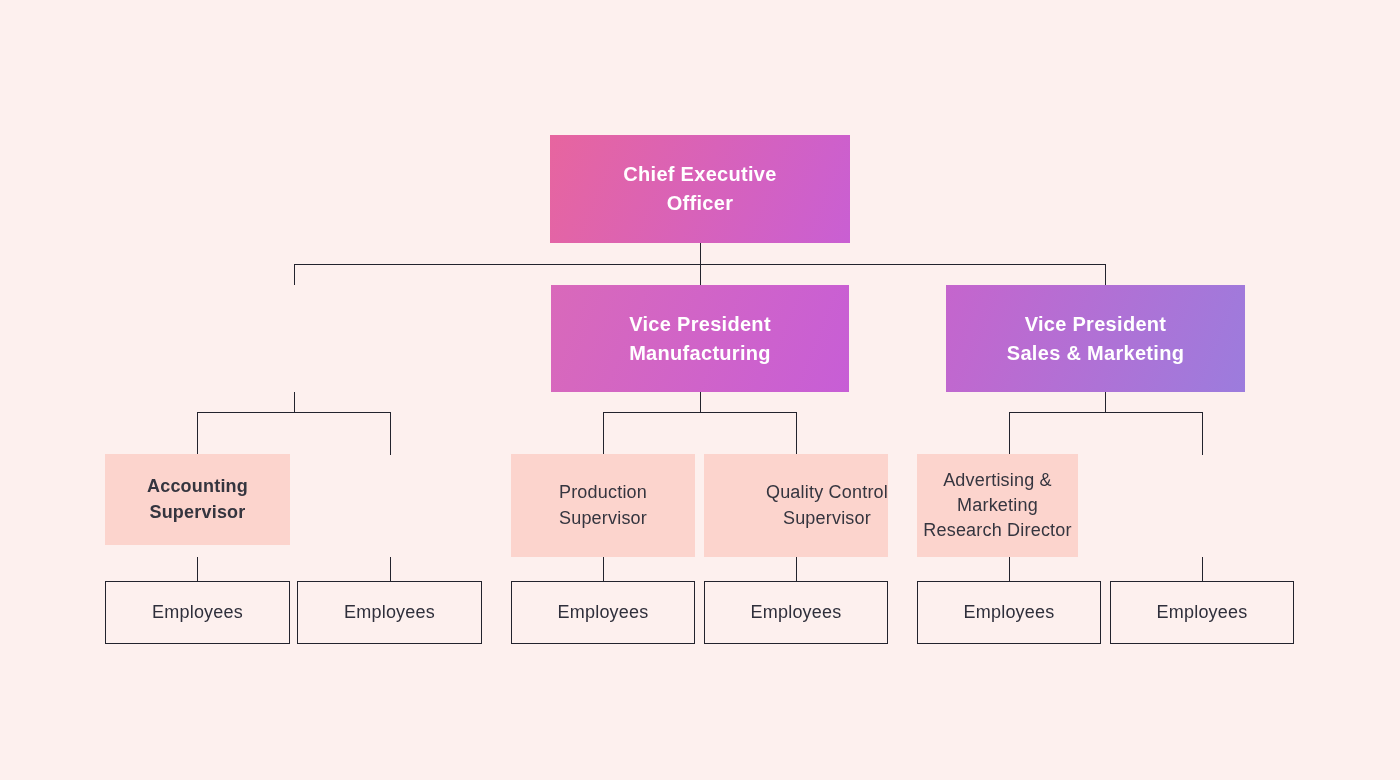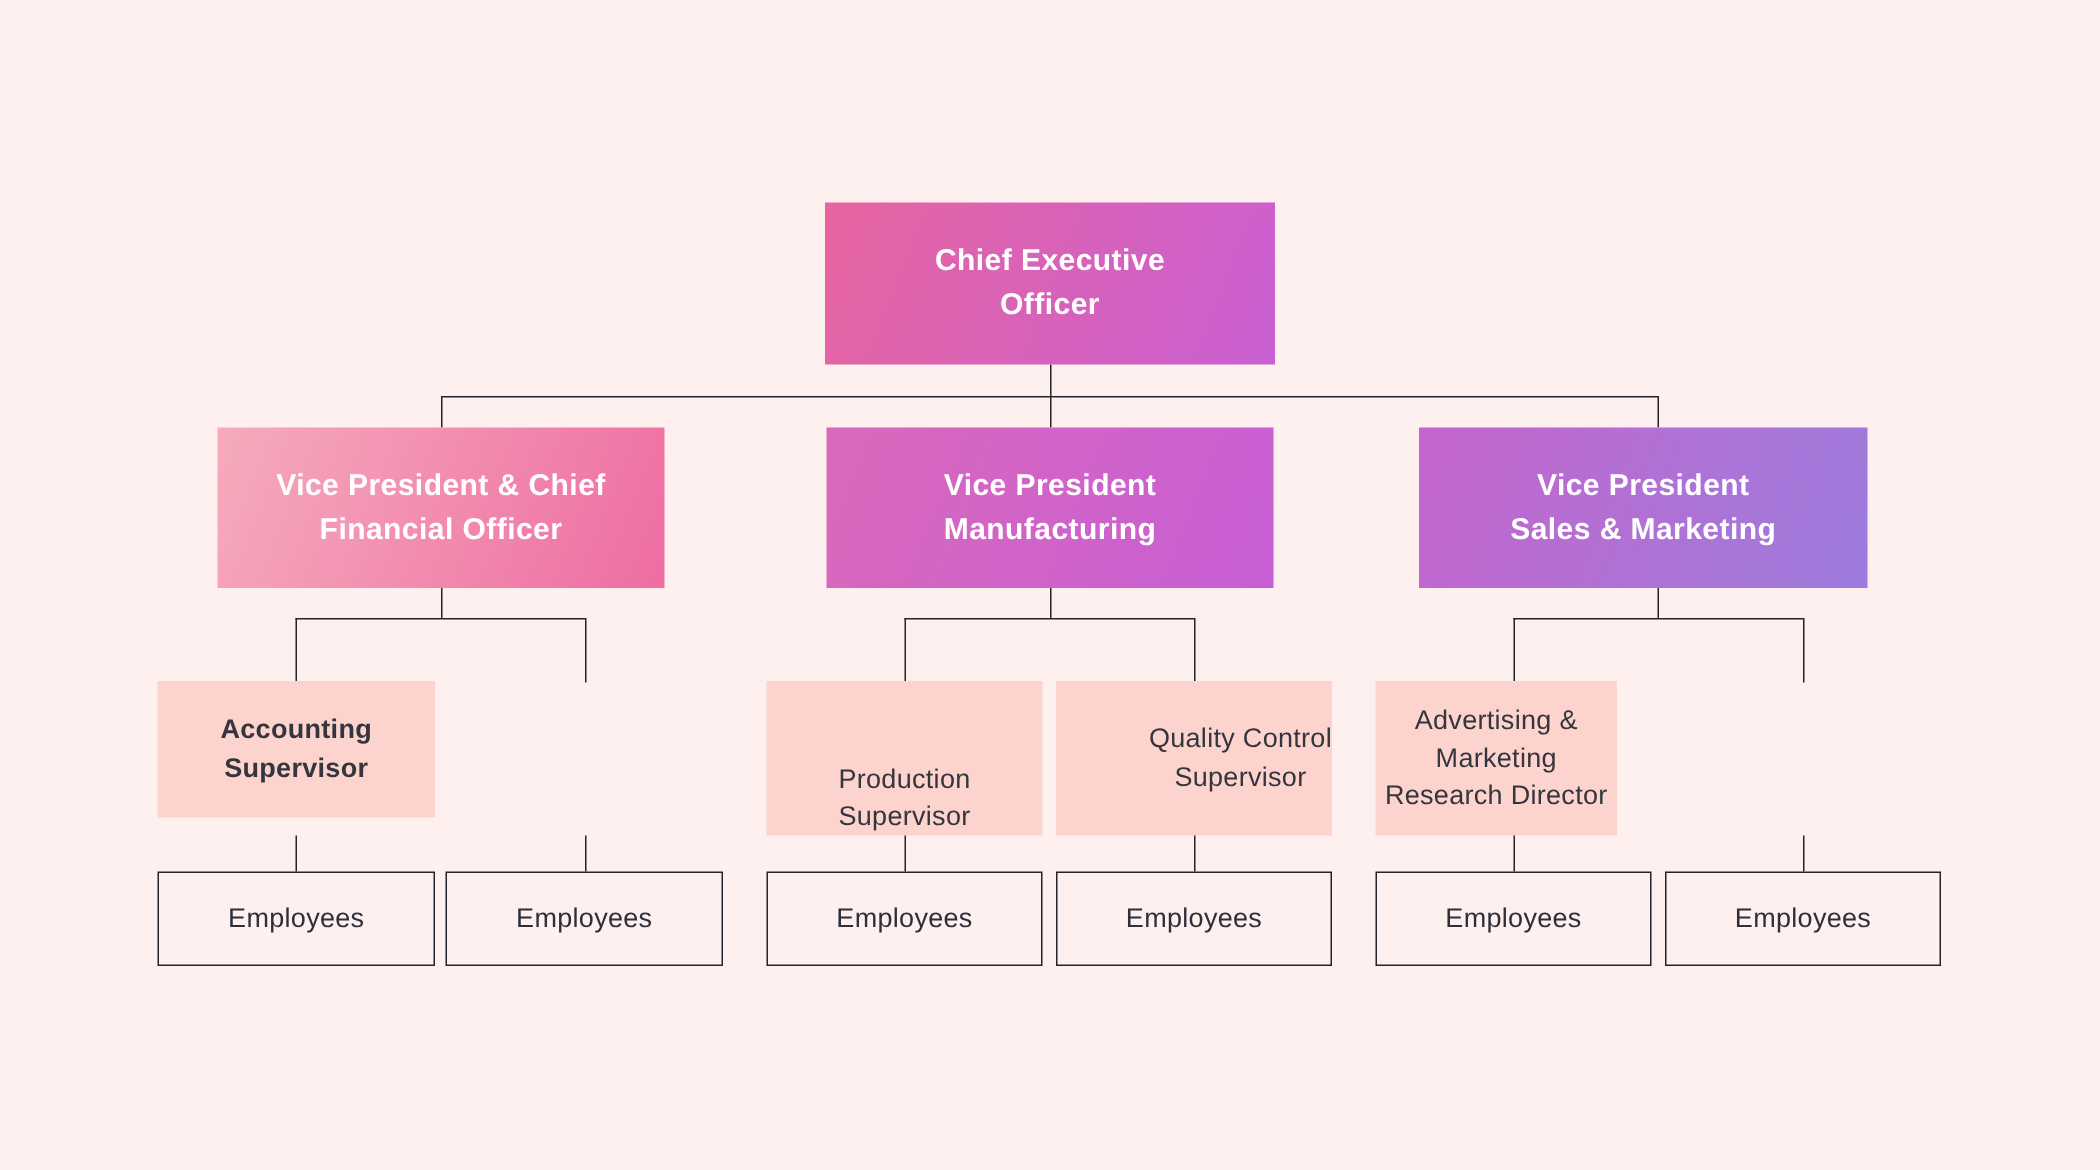--- a/index.html
+++ b/index.html
@@ -55,24 +55,20 @@
   <div class="node node-grad" style="left: 550px; top: 135px; width: 300px; height: 108px; background: linear-gradient(112deg, rgb(231, 101, 159) 0%, rgb(201, 95, 211) 100%);">
     <span class="label">Chief Executive
 Officer</span>
   </div>
 
   <div class="line vline" style="left: 700px; top: 243px; height: 42px; background: rgb(35, 35, 45);"></div>
   <div class="line hline" style="left: 294px; top: 264px; width: 812px; background: rgb(35, 35, 45);"></div>
   <div class="line vline" style="left: 294px; top: 264px; height: 21px; background: rgb(35, 35, 45);"></div>
   <div class="line vline" style="left: 1105px; top: 264px; height: 21px; background: rgb(35, 35, 45);"></div>
 
-  <div class="node node-grad" style="left: 145px; top: 285px; width: 298px; height: 107px; background: linear-gradient(112deg, rgb(246, 171, 188) 0%, rgb(238, 109, 163) 100%);">
-    <span class="label">Vice President &amp; Chief
-Financial Officer</span>
-  </div>
   <div class="node node-grad" style="left: 551px; top: 285px; width: 298px; height: 107px; background: linear-gradient(112deg, rgb(217, 105, 186) 0%, rgb(199, 94, 214) 100%);">
     <span class="label">Vice President
 Manufacturing</span>
   </div>
   <div class="node node-grad" style="left: 946px; top: 285px; width: 299px; height: 107px; background: linear-gradient(112deg, rgb(197, 101, 205) 0%, rgb(156, 124, 221) 100%);">
     <span class="label">Vice President
 Sales &amp; Marketing</span>
   </div>
 
   <div class="line vline" style="left: 294px; top: 392px; height: 20px; background: rgb(35, 35, 45);"></div>
@@ -87,21 +83,21 @@
 
   <div class="line vline" style="left: 1105px; top: 392px; height: 20px; background: rgb(35, 35, 45);"></div>
   <div class="line hline" style="left: 1009px; top: 412px; width: 193px; background: rgb(35, 35, 45);"></div>
   <div class="line vline" style="left: 1009px; top: 412px; height: 43px; background: rgb(35, 35, 45);"></div>
   <div class="line vline" style="left: 1202px; top: 412px; height: 43px; background: rgb(35, 35, 45);"></div>
 
   <div class="node node-leaf" style="left:105px; top:454px; width:185px; height:91px;font-weight:bold;">
     <span class="label">Accounting
 Supervisor</span>
   </div>
-  <div class="node node-leaf" style="left:511px; top:454px; width:184px; height:103px;align-items:flex-end;">
+  <div class="node node-leaf" style="left:511px; top:454px; width:184px; height:103px;">
     <span class="label">Production
 Supervisor</span>
   </div>
   <div class="node node-leaf" style="left:704px; top:454px; width:184px; height:103px;justify-content:flex-end;">
     <span class="label">Quality Control
 Supervisor</span>
   </div>
   <div class="node node-leaf" style="left:917px; top:454px; width:161px; height:103px;">
     <span class="label">Advertising &amp;
 Marketing

